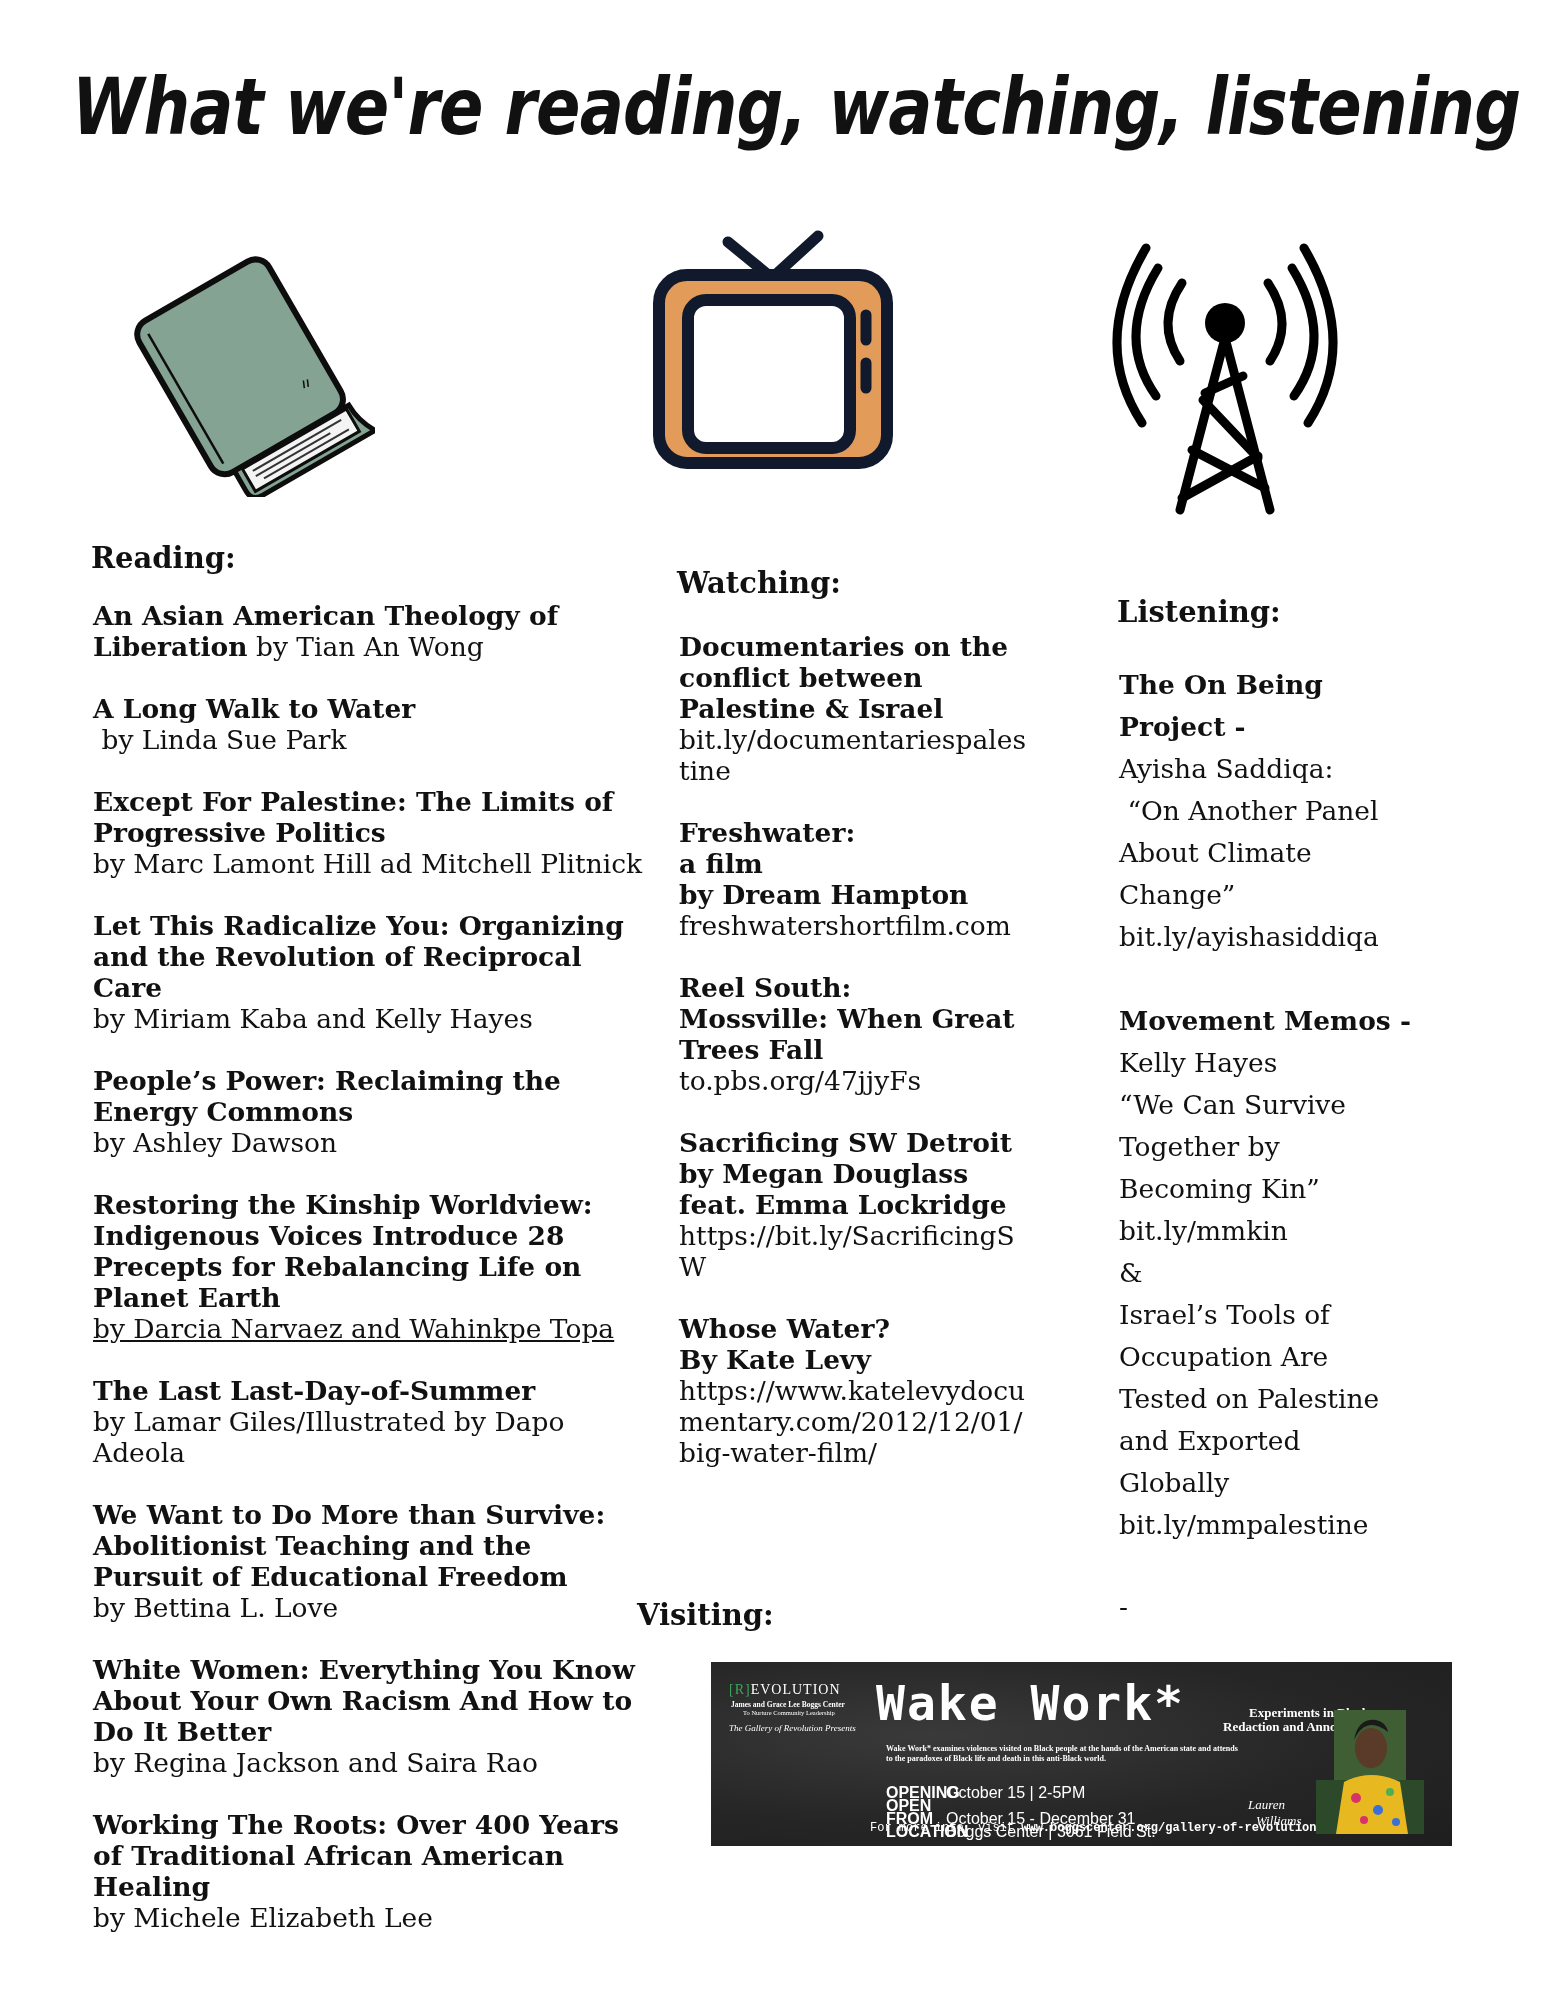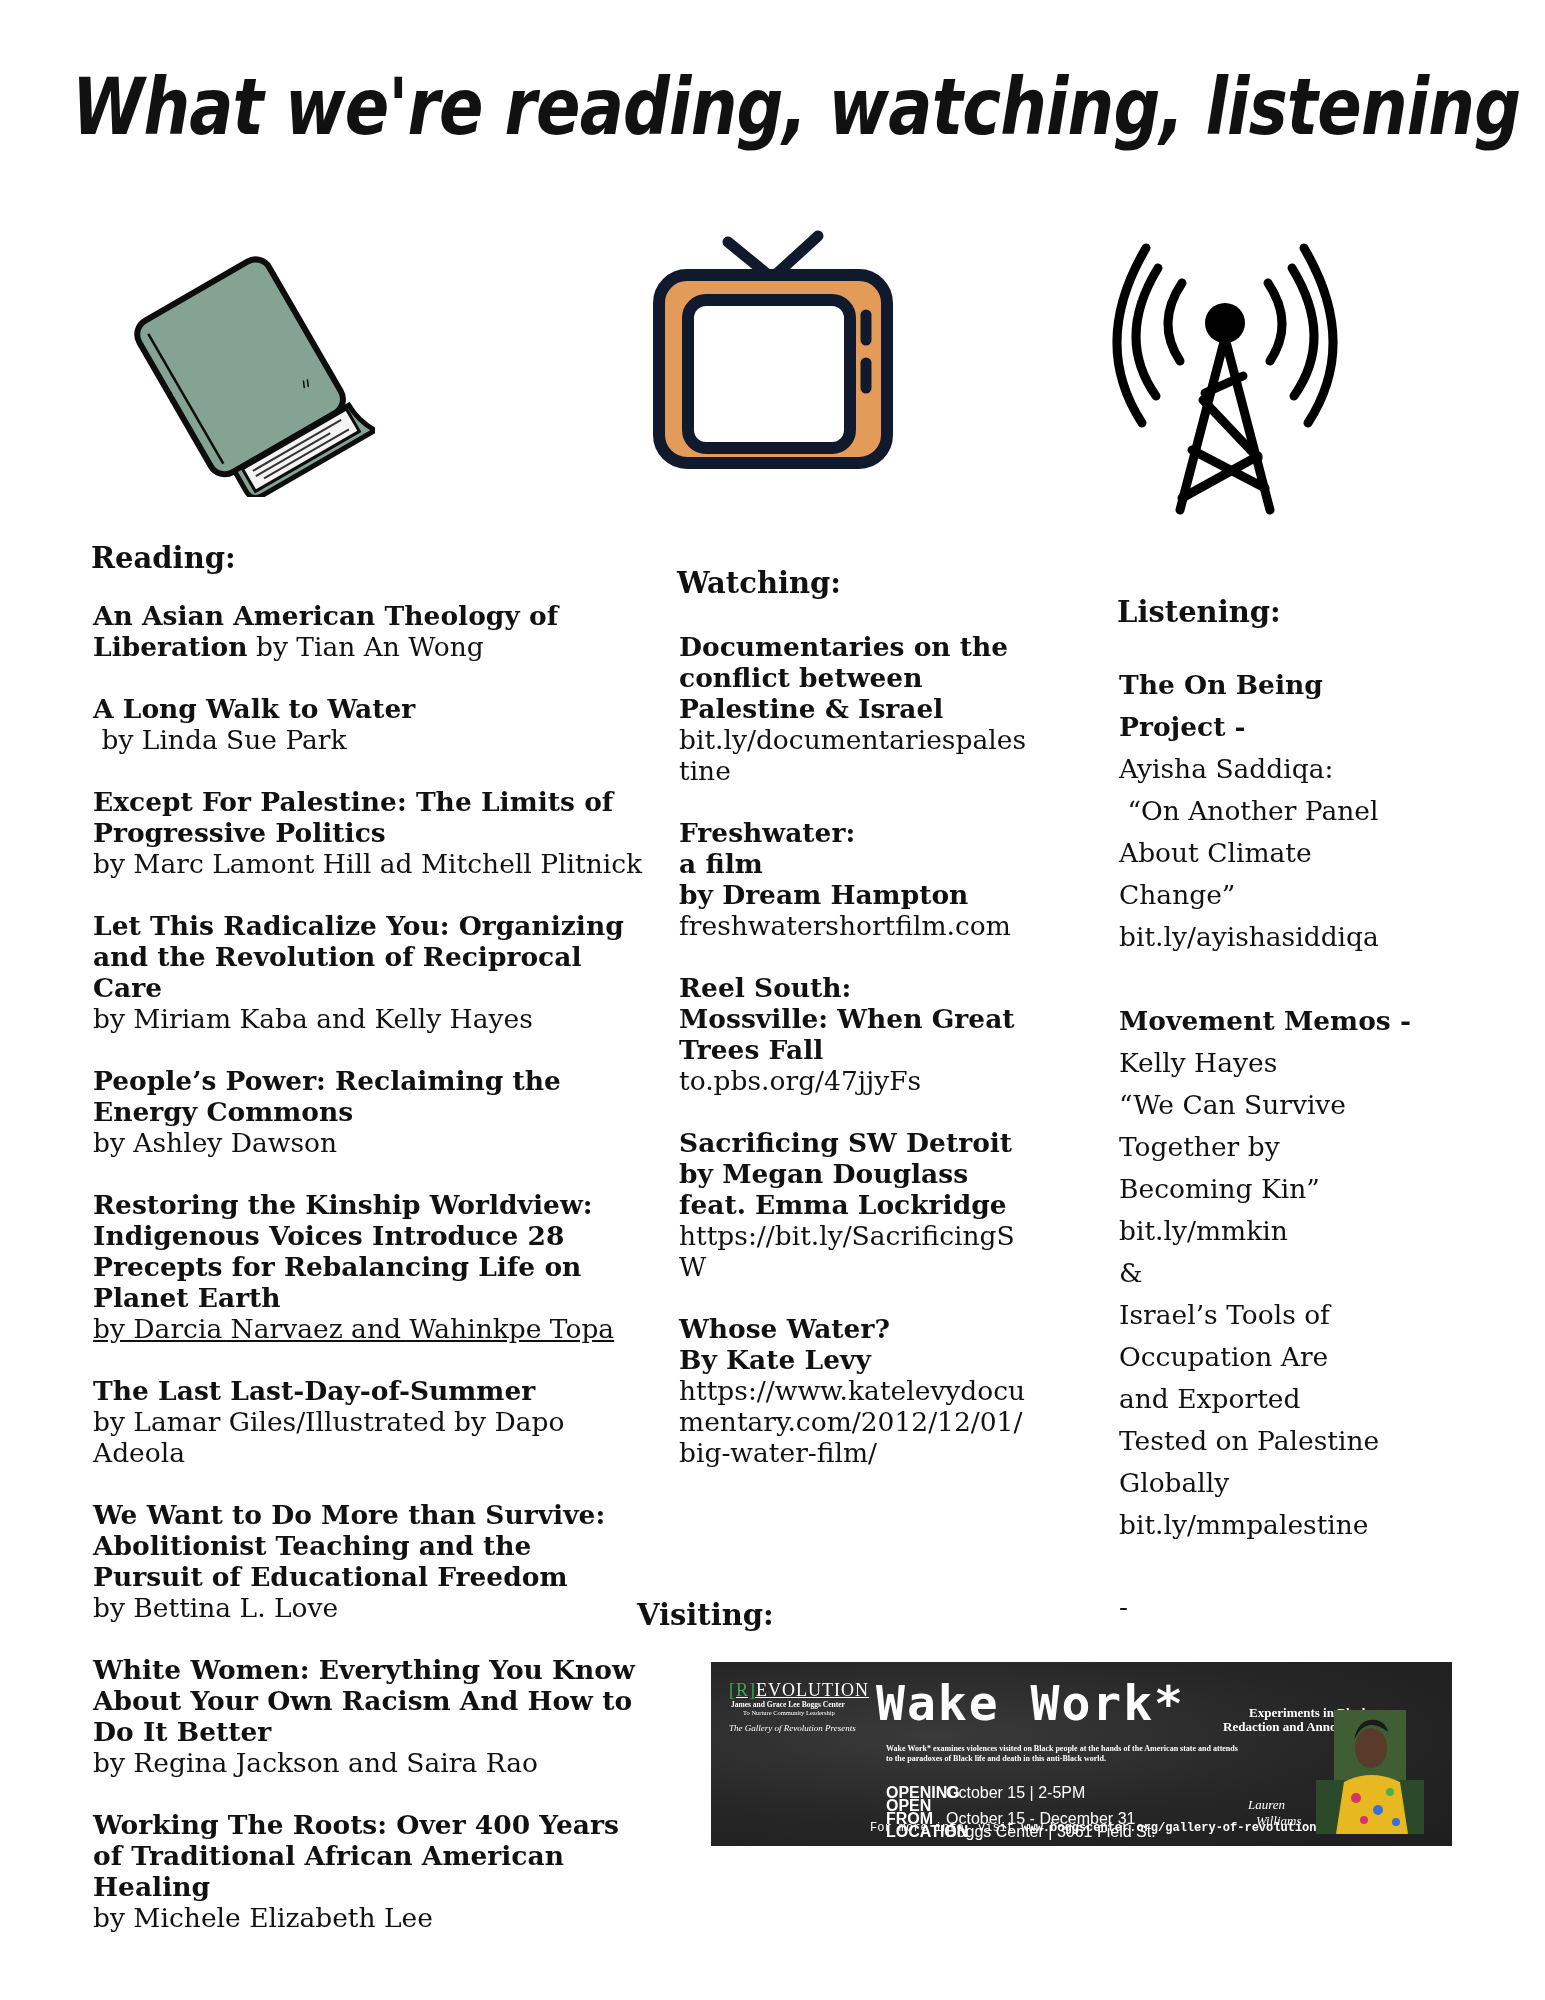--- a/index.html
+++ b/index.html
@@ -11,21 +11,21 @@
   .item { font-size:26.5px; line-height:31px; margin:2px; }
   .item b { font-weight:bold; }
   .item .t { font-weight:bold; display:block; }
   .item .a { display:block; font-weight:normal; }
   .item .inl { font-weight:normal; }
   .underline { text-decoration:underline; }
   .listen .item { line-height:42px; }
   .listen .item .t { line-height:42px; }
   .banner { position:absolute; left:711px; top:1662px; width:741px; height:184px; background:radial-gradient(ellipse at 30% 40%, #3a3a3a 0%, #262626 55%, #1e1e1e 100%); overflow:hidden; color:#fff; }
   .bn-logo { position:absolute; left:18px; top:18px; font-family:"Liberation Serif", serif; }
-  .bn-logo .r { font-size:18px; letter-spacing:1px; line-height:20px;text-decoration:underline; }
+  .bn-logo .r { font-size:14px; letter-spacing:1px; line-height:20px; }
   .bn-logo .r .br { color:#3aa85a; }
   .bn-logo .s1 { font-size:7.5px; line-height:9px; font-weight:bold; padding-left:2px; }
   .bn-logo .s2 { font-size:6.5px; line-height:8px; padding-left:14px; }
   .bn-logo .s3 { font-size:9px; font-style:italic; margin-top:6px; }
   .bn-title { position:absolute; left:165px; top:16px; font-family:"DejaVu Sans Mono", "Liberation Mono", monospace; font-weight:bold; font-size:48px; letter-spacing:2px; line-height:50px; }
   .bn-sub { position:absolute; left:498px; top:44px; font-family:"Liberation Serif", serif; font-weight:bold; font-size:13px; line-height:14px; text-align:right; width:160px; }
   .bn-desc { position:absolute; left:175px; top:82px; width:360px; font-family:"Liberation Serif", serif; font-weight:bold; font-size:8px; line-height:10px; }
   .bn-info { position:absolute; left:175px; top:116px; font-family:"Liberation Sans", sans-serif; font-size:16px; line-height:13px;margin-top:8px; }
   .bn-info .lbl { display:inline-block; width:60px; font-weight:bold; }
   .bn-more { position:absolute; left:159px; top:159px; font-family:Liberation Mono, monospace; font-size:12px; }
@@ -170,22 +170,22 @@
   <div class="item" style="margin-top:42px">
     <span class="t">Movement Memos -</span>
     <span class="a">Kelly Hayes</span>
     <span class="a">“We Can Survive</span>
     <span class="a">Together by</span>
     <span class="a">Becoming Kin”</span>
     <span class="a">bit.ly/mmkin</span>
     <span class="a">&amp;</span>
     <span class="a">Israel’s Tools of</span>
     <span class="a">Occupation Are</span>
+    <span class="a">Tested on Palestine</span>
     <span class="a">and Exported</span>
-    <span class="a">Tested on Palestine</span>
     <span class="a">Globally</span>
     <span class="a">bit.ly/mmpalestine</span>
   </div>
   <div class="item" style="margin-top:40px">-</div>
 </div>
 
 <div class="banner">
   <div class="bn-logo">
     <div class="r"><span class="br">[R]</span><span>EVOLUTION</span></div>
     <div class="s1">James and Grace Lee Boggs Center</div>

